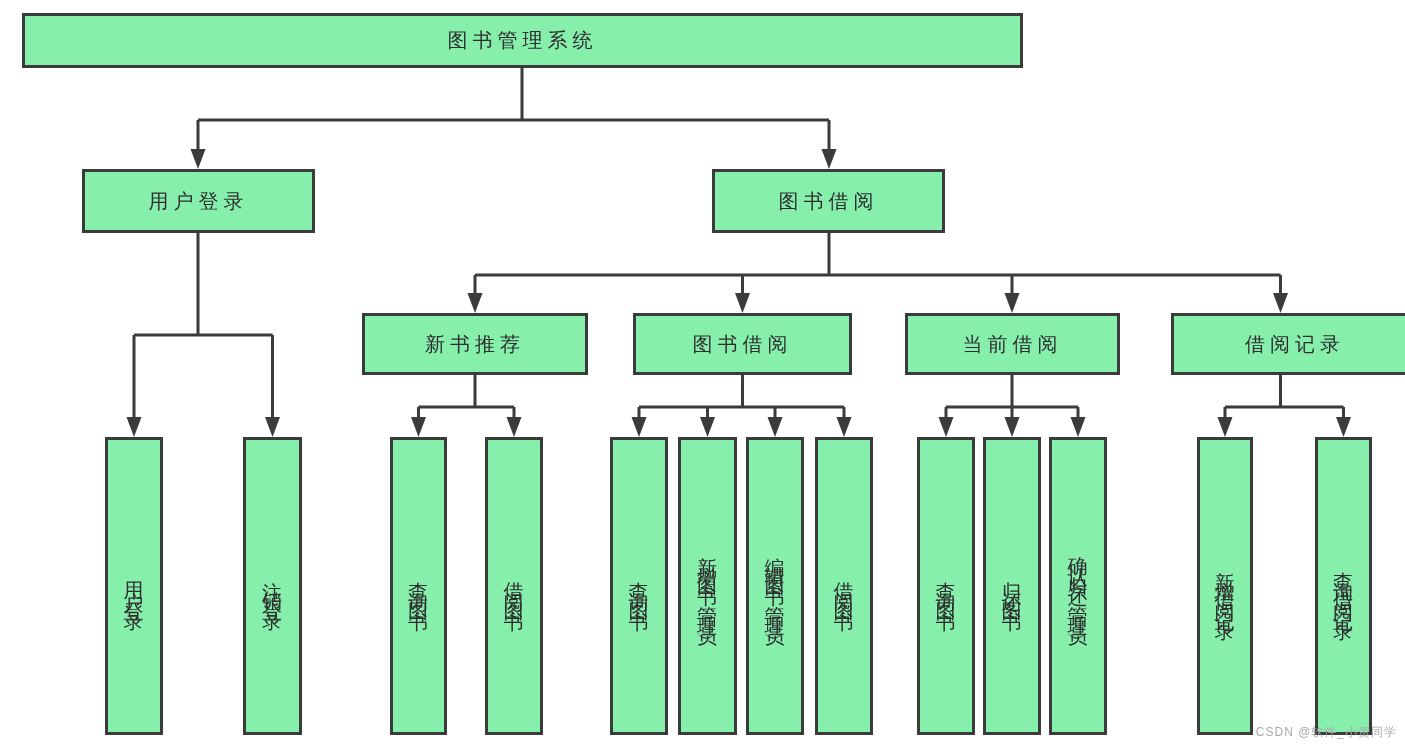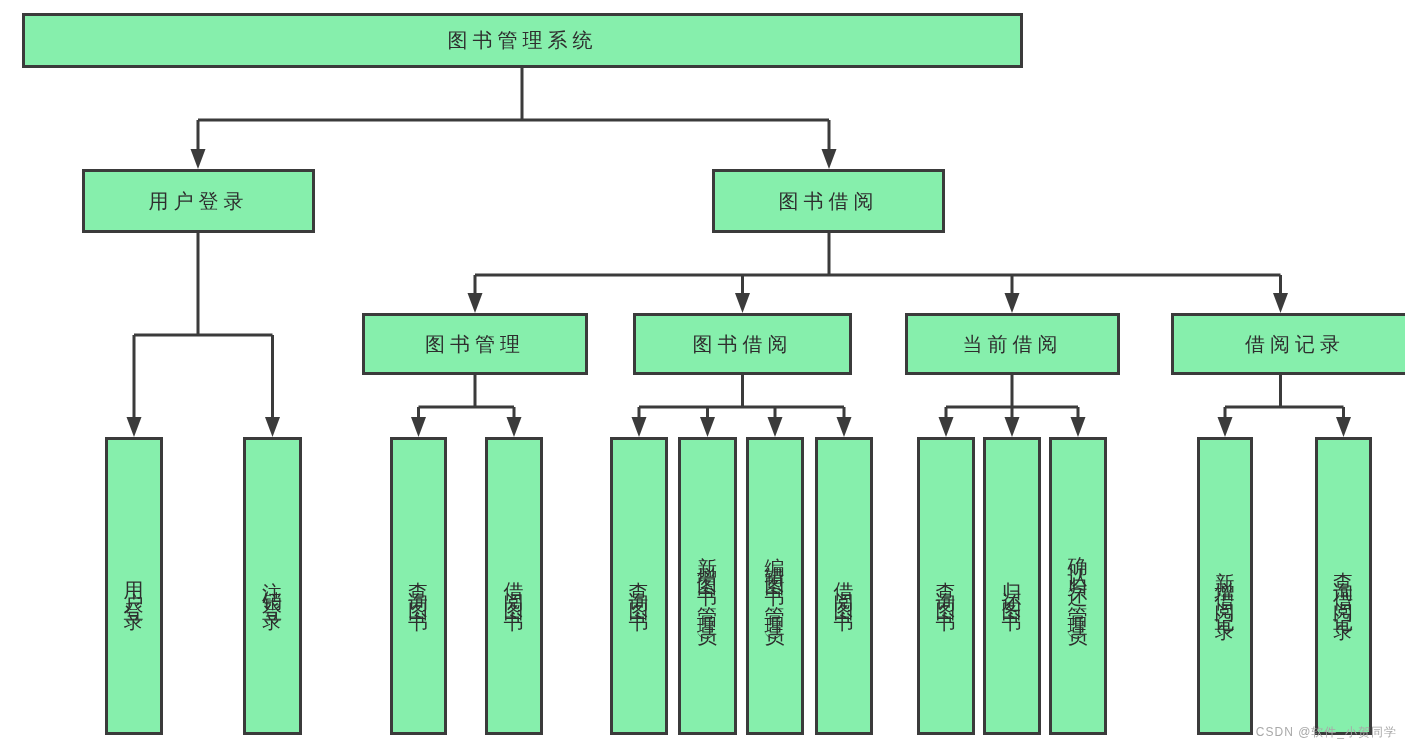--- a/index.html
+++ b/index.html
@@ -90,21 +90,21 @@
   </div>
 
   <div class="box" style="left:82px;top:169px;width:233px;height:64px">
     <span class="hlabel">用户登录</span>
   </div>
   <div class="box" style="left:712px;top:169px;width:233px;height:64px">
     <span class="hlabel">图书借阅</span>
   </div>
 
   <div class="box" style="left:362px;top:313px;width:226px;height:62px">
-    <span class="hlabel">图书管理</span>
+    <span class="hlabel">新书推荐</span>
   </div>
   <div class="box" style="left:905px;top:313px;width:215px;height:62px">
     <span class="hlabel">当前借阅</span>
   </div>
   <div class="box" style="left:633px;top:313px;width:219px;height:62px">
     <span class="hlabel">图书借阅</span>
   </div>
   <div class="box" style="left:1171px;top:313px;width:248px;height:62px">
     <span class="hlabel">借阅记录</span>
   </div>

